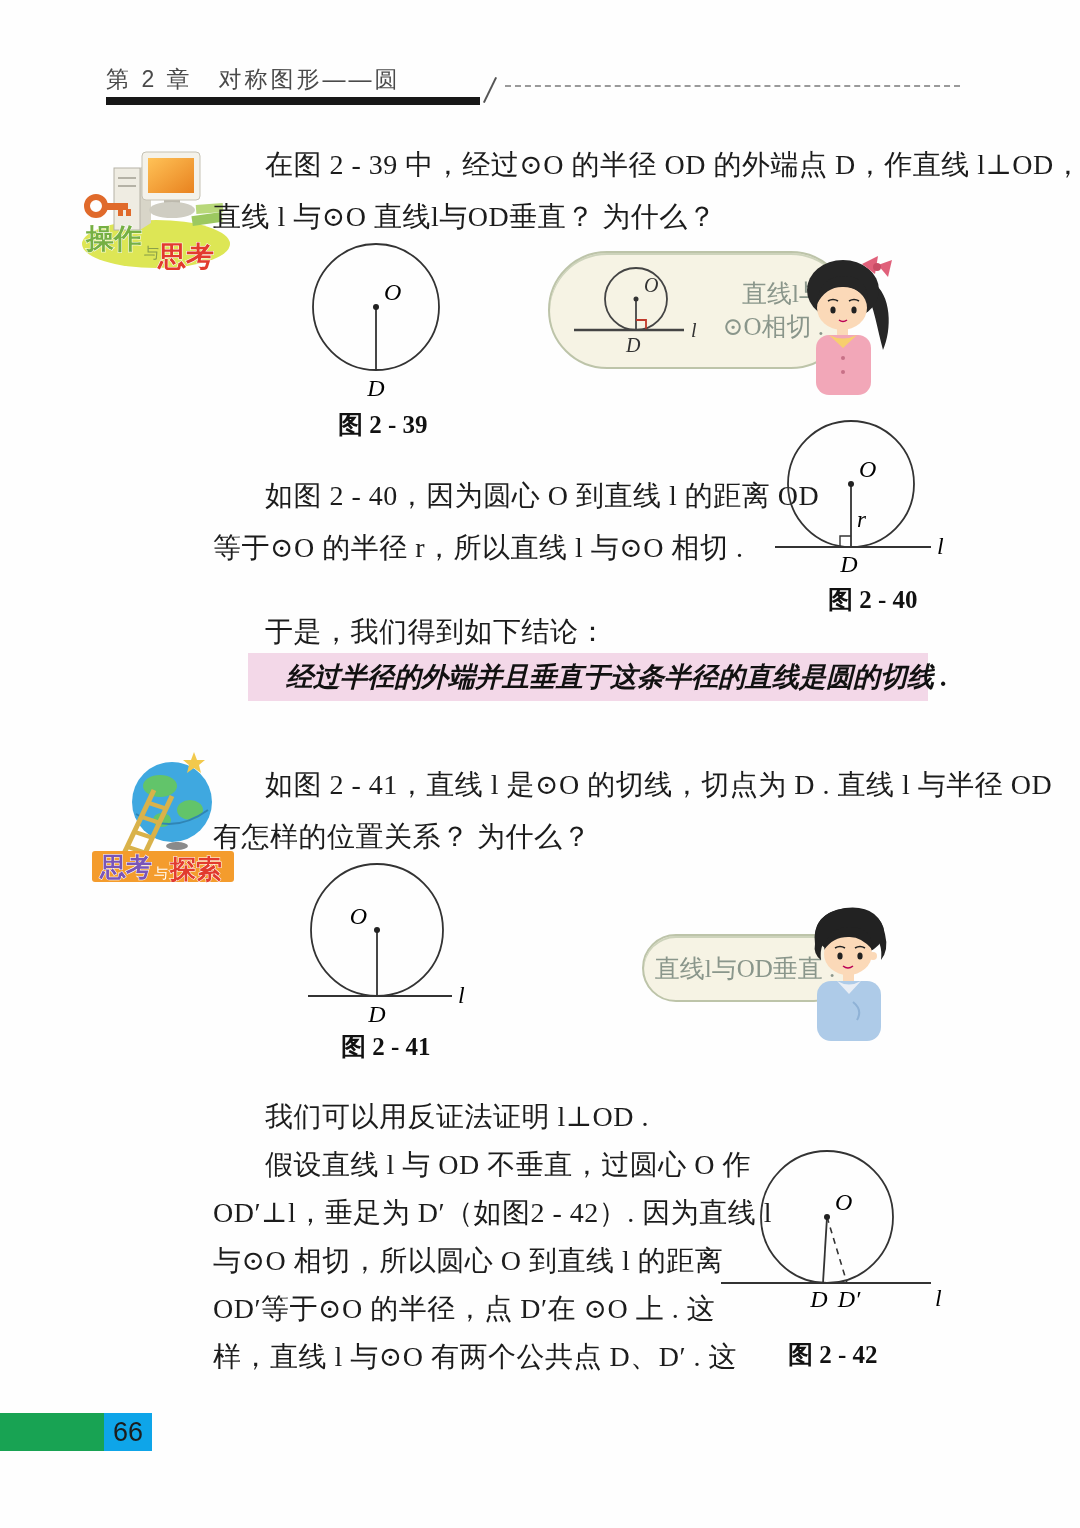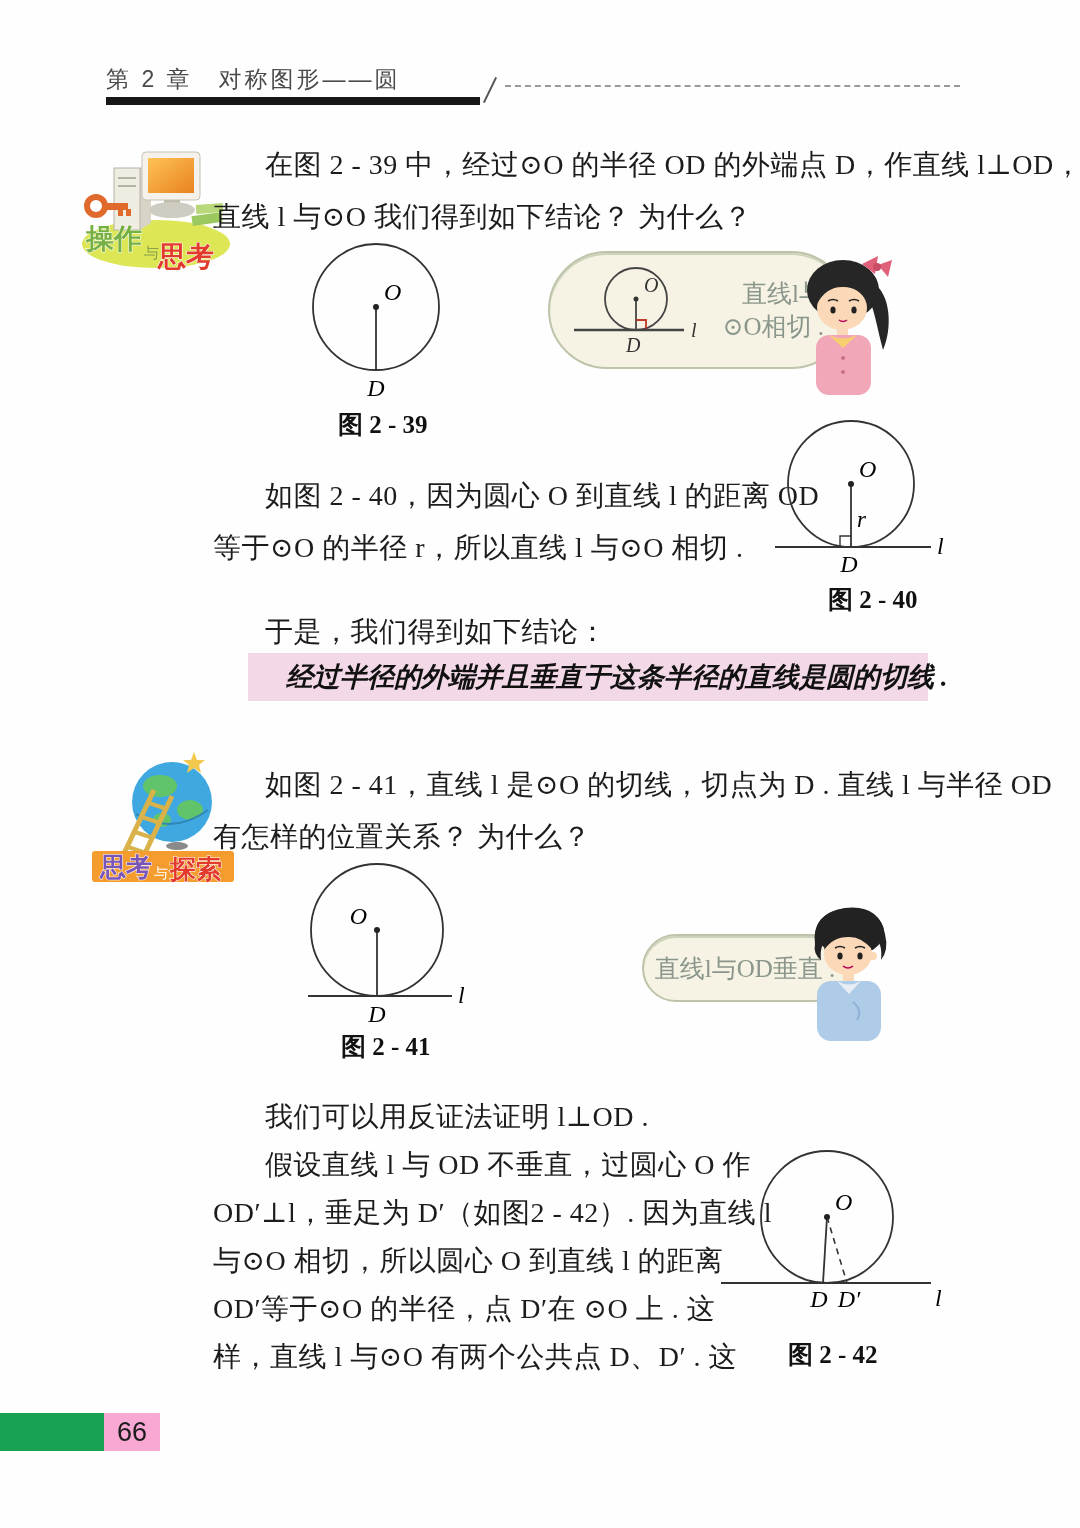--- a/index.html
+++ b/index.html
@@ -42,21 +42,21 @@
                  display:flex; align-items:center; justify-content:center; }
   .bubble-text { color:#8a968b; font-size:25px; line-height:33px; white-space:nowrap; }
   .girl-text { position:absolute; right:24px; top:24px; text-align:right; }
 
   .fig-svg, .char-svg, .stamp-svg, .mini-svg { position:absolute; }
   .math { font-style:italic; font-family:"Liberation Serif","DejaVu Serif",serif; }
 
   
   .footer-bar  { position:absolute; left:0; top:1413px; width:104px; height:38px; background:#18a353; }
   .footer-page {
-    position:absolute; left:104px; top:1413px; width:56px; height:38px; background:#f9a8d4;
+    position:absolute; left:104px; top:1413px; width:48px; height:38px; background:#0ea5e9;
     display:flex; align-items:center; justify-content:center;
     font-family:"Liberation Sans","DejaVu Sans",sans-serif; font-size:27px; color:#1c1c1c;
   }
 </style>
 </head>
 <body>
 
 <div class="page">
 
   <div class="chapter-title">第 2 章　对称图形——圆</div>
@@ -89,21 +89,21 @@
       <rect x="24" y="63" width="24" height="7" fill="#e06a2b"></rect>
       <rect x="38" y="69" width="5" height="7" fill="#e06a2b"></rect>
       <rect x="46" y="69" width="5" height="7" fill="#e06a2b"></rect>
     </g>
     <text x="6" y="108" font-family="Liberation Sans,DejaVu Sans,sans-serif" font-size="28" font-weight="bold" fill="#76b043" stroke="#ffffff" stroke-width="1" paint-order="stroke">操作</text>
     <text x="64" y="118" font-family="Liberation Sans,DejaVu Sans,sans-serif" font-size="15" fill="#8aa04a">与</text>
     <text x="78" y="126" font-family="Liberation Sans,DejaVu Sans,sans-serif" font-size="28" font-weight="bold" fill="#e23b2e" stroke="#ffffff" stroke-width="1" paint-order="stroke">思考</text>
   </svg>
 
   <div class="tline" style="left:265px;top:146px">在图 2 - 39 中，经过⊙O 的半径 OD 的外端点 D，作直线 l⊥OD，</div>
-  <div class="tline" style="left:213px;top:198px">直线 l 与⊙O 我们得到如下结论？ 为什么？</div>
+  <div class="tline" style="left:213px;top:198px">直线 l 与⊙O 直线l与OD垂直？ 为什么？</div>
 
   <svg class="fig-svg" style="left:306px;top:240px" width="145" height="175" viewBox="0 0 145 175">
     <circle cx="70" cy="67" r="63" fill="none" stroke="#333" stroke-width="1.8"></circle>
     <line x1="70" y1="67" x2="70" y2="130" stroke="#333" stroke-width="1.8"></line>
     <circle cx="70" cy="67" r="3" fill="#222"></circle>
     <text class="math" x="78" y="60" font-size="24">O</text>
     <text class="math" x="70" y="156" font-size="24" text-anchor="middle">D</text>
   </svg>
   <div class="caption" style="left:338px;top:408px">图 2 - 39</div>
 

